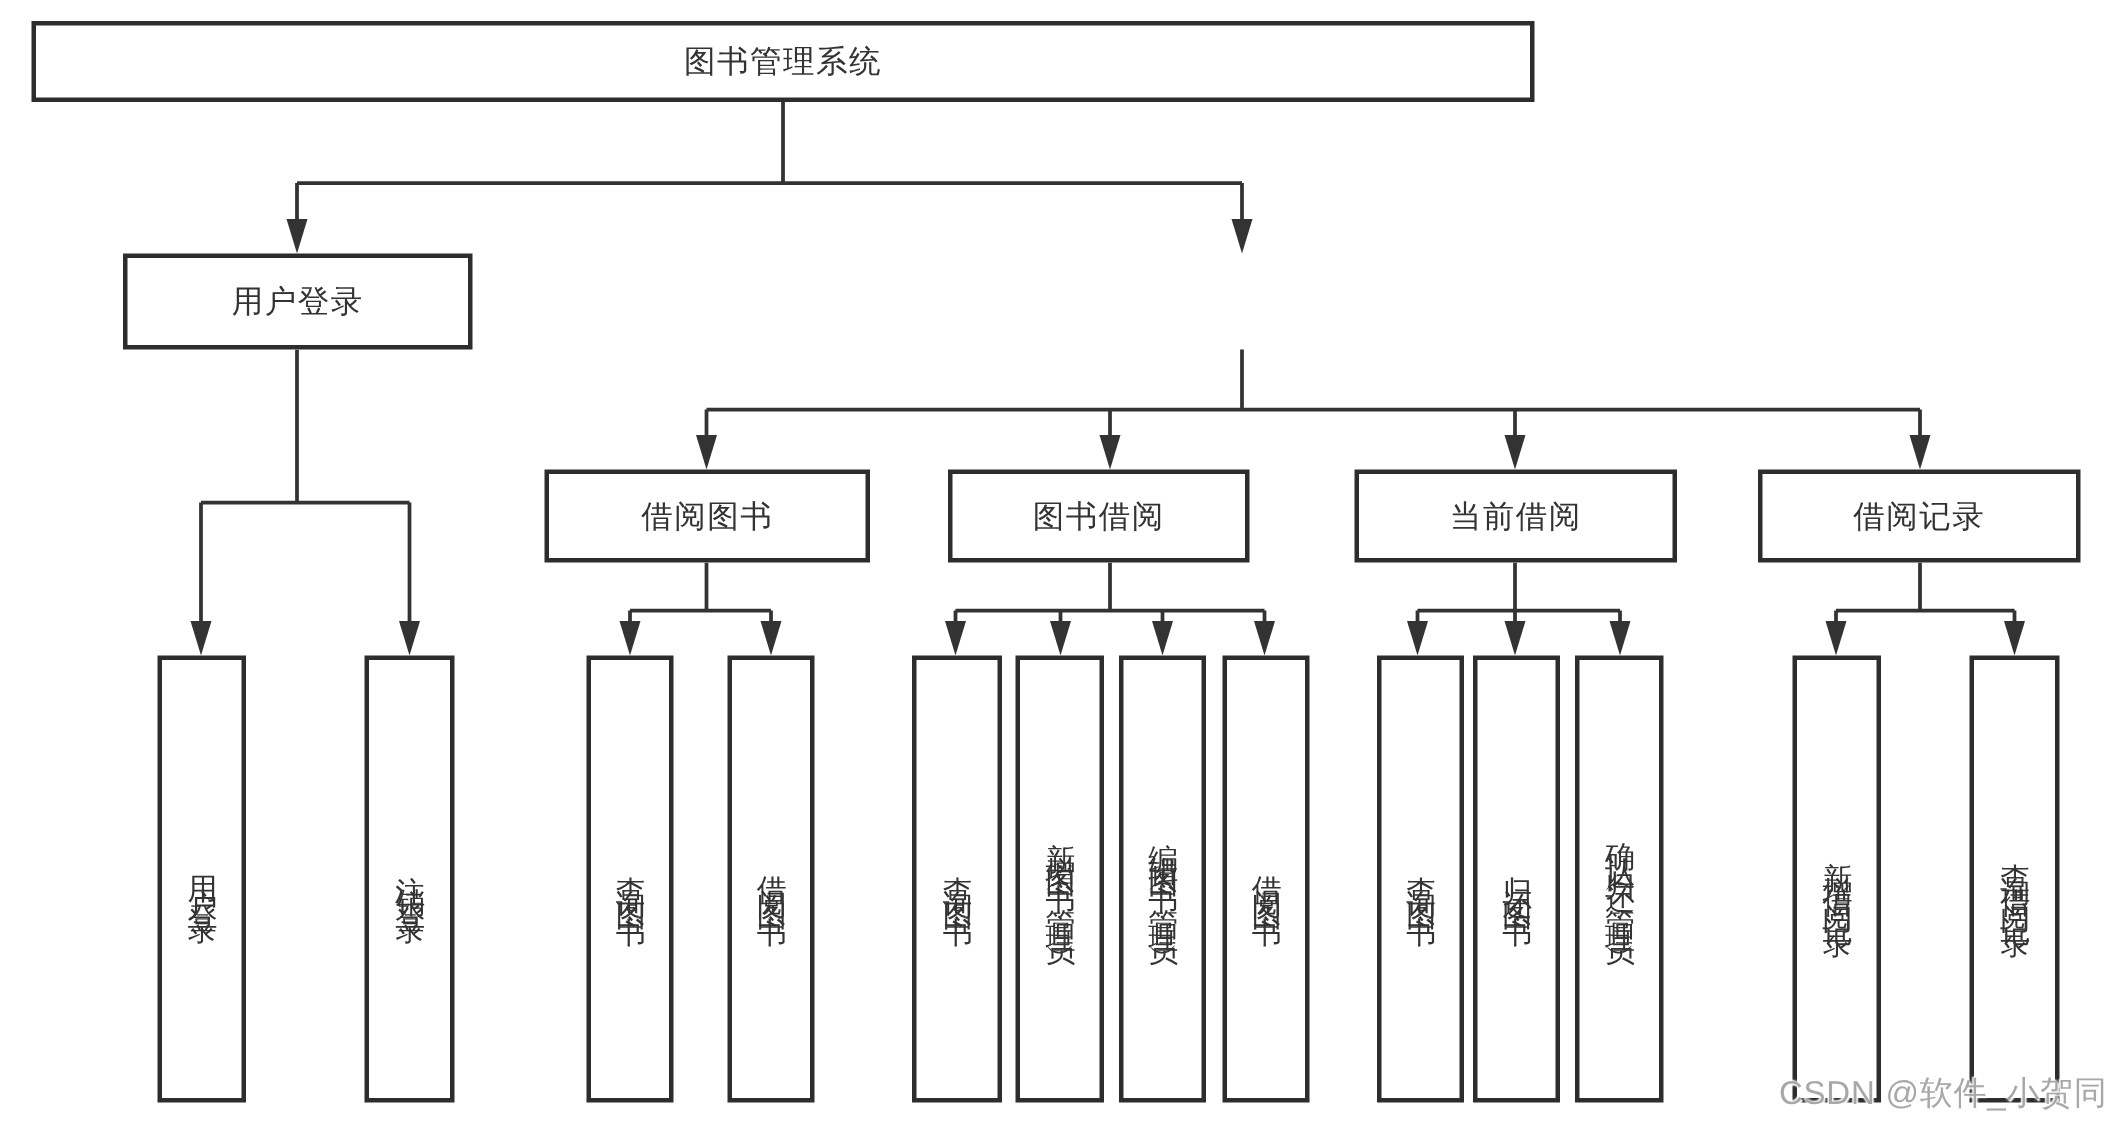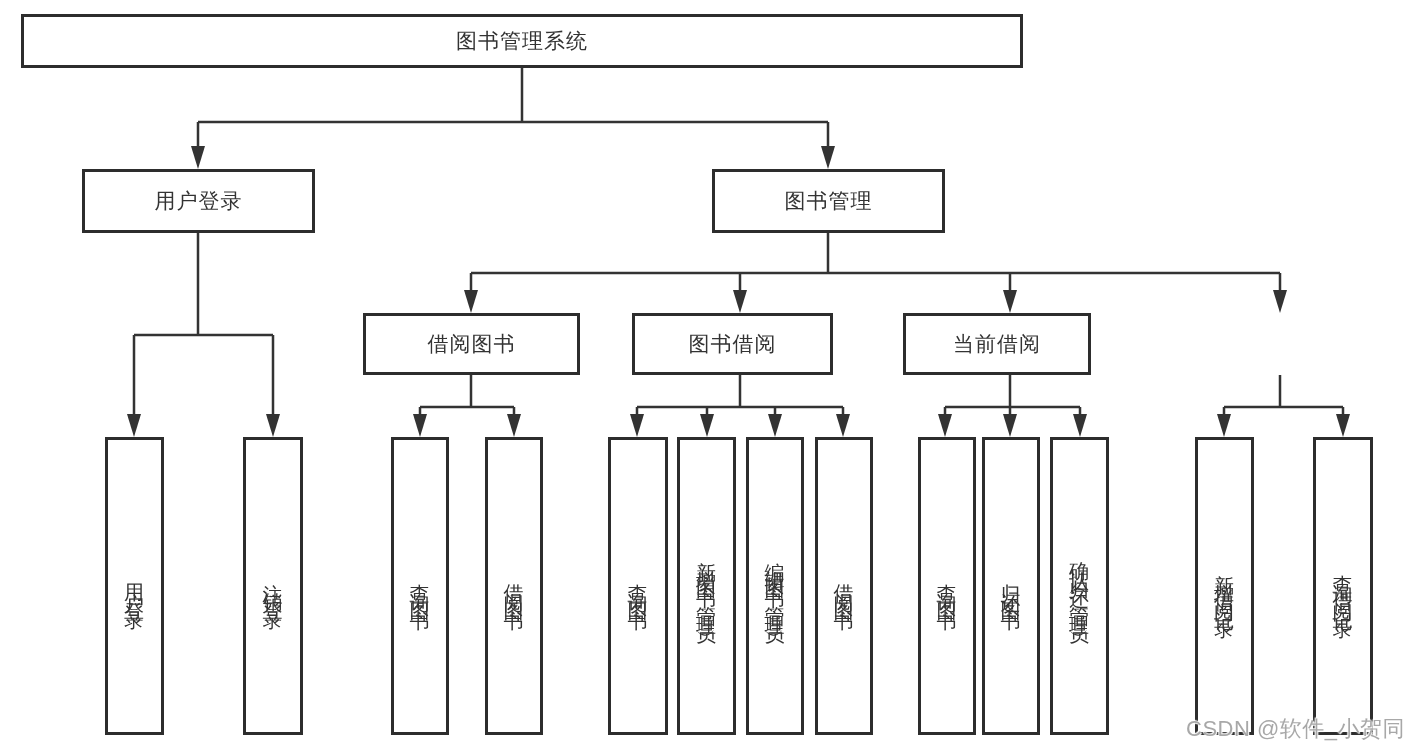--- a/index.html
+++ b/index.html
@@ -56,21 +56,21 @@
     white-space:nowrap;
   }
   
   .n-root   {left:21px;  top:14px;  width:1002px; height:54px;}
   
   .n-l2-a   {left:82px;  top:169px; width:233px;  height:64px;}
   .n-l2-b   {left:712px; top:169px; width:233px;  height:64px;}
   
   .n-l3-a   {left:363px; top:313px; width:217px;  height:62px;}
   .n-l3-b   {left:632px; top:313px; width:201px;  height:62px;}
-  .n-l3-c   {left:903px; top:313px; width:188px;  height:62px;}
+  .n-l3-c   {left:903px; top:313px; width:215px;  height:62px;}
   .n-l3-d   {left:1172px;top:313px; width:215px;  height:62px;}
   
   .leaf     {top:437px;  height:298px;}
   .lf-1 {left:105px;  width:59px;}
   .lf-2 {left:243px;  width:60px;}
   .lf-3 {left:391px;  width:58px;}
   .lf-4 {left:485px;  width:58px;}
   .lf-5 {left:608px;  width:60px;}
   .lf-6 {left:677px;  width:59px;}
   .lf-7 {left:746px;  width:58px;}
@@ -128,33 +128,33 @@
     </g>
   </svg>
 
   <div class="box n-root">
     <span class="h-label">图书管理系统</span>
   </div>
 
   <div class="box n-l2-a">
     <span class="h-label">用户登录</span>
   </div>
-  <div class="box n-l2-b">
-    <span class="h-label">图书管理</span>
-  </div>
 
   <div class="box n-l3-a">
     <span class="h-label">借阅图书</span>
   </div>
   <div class="box n-l3-b">
     <span class="h-label">图书借阅</span>
   </div>
   <div class="box n-l3-c">
     <span class="h-label">当前借阅</span>
   </div>
+  <div class="box n-l3-d">
+    <span class="h-label">借阅记录</span>
+  </div>
 
   <div class="box leaf lf-1">
     <span class="v-label">用户登录</span>
   </div>
   <div class="box leaf lf-2">
     <span class="v-label">注销登录</span>
   </div>
 
   <div class="box leaf lf-3">
     <span class="v-label">查询图书</span>

